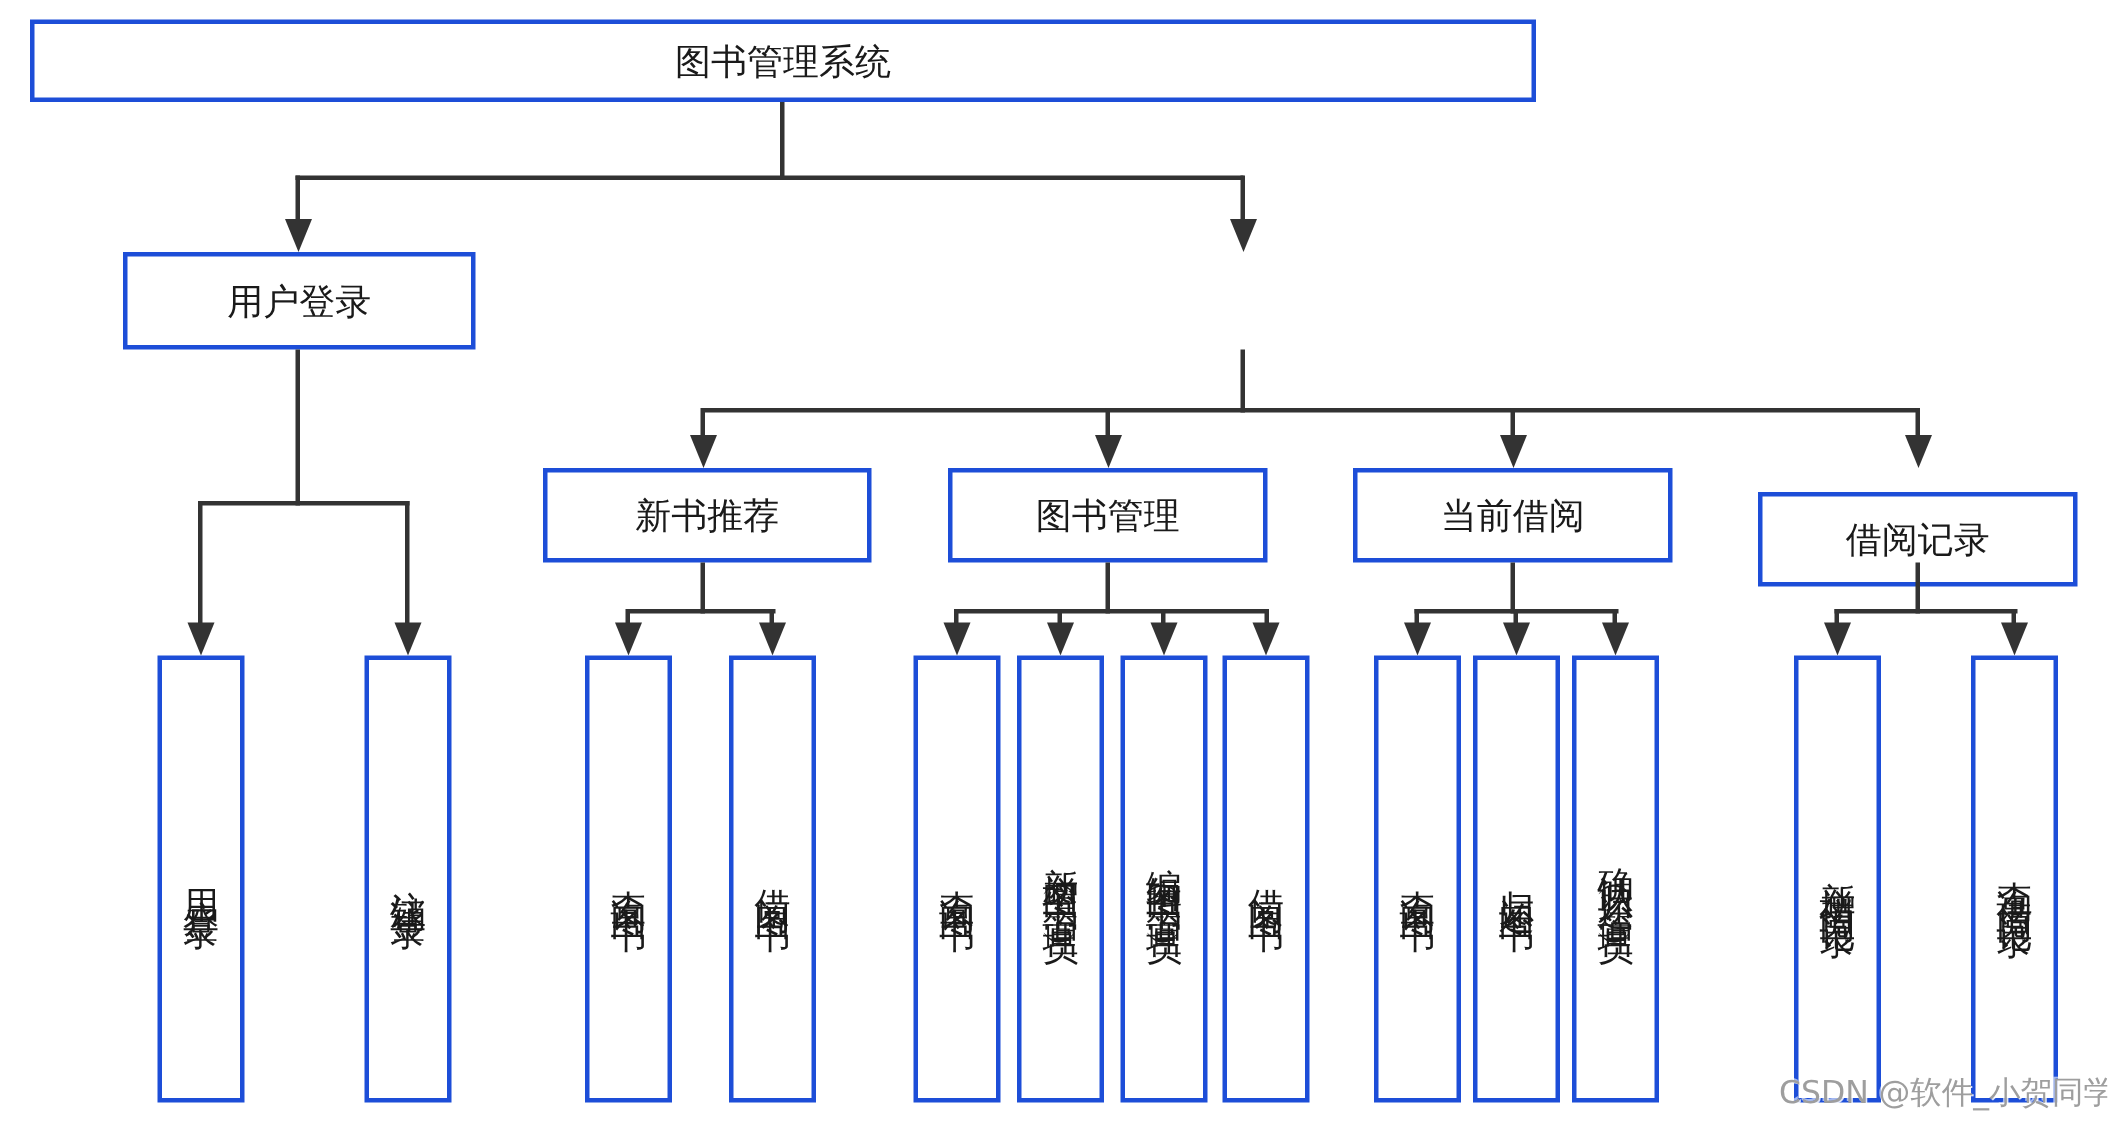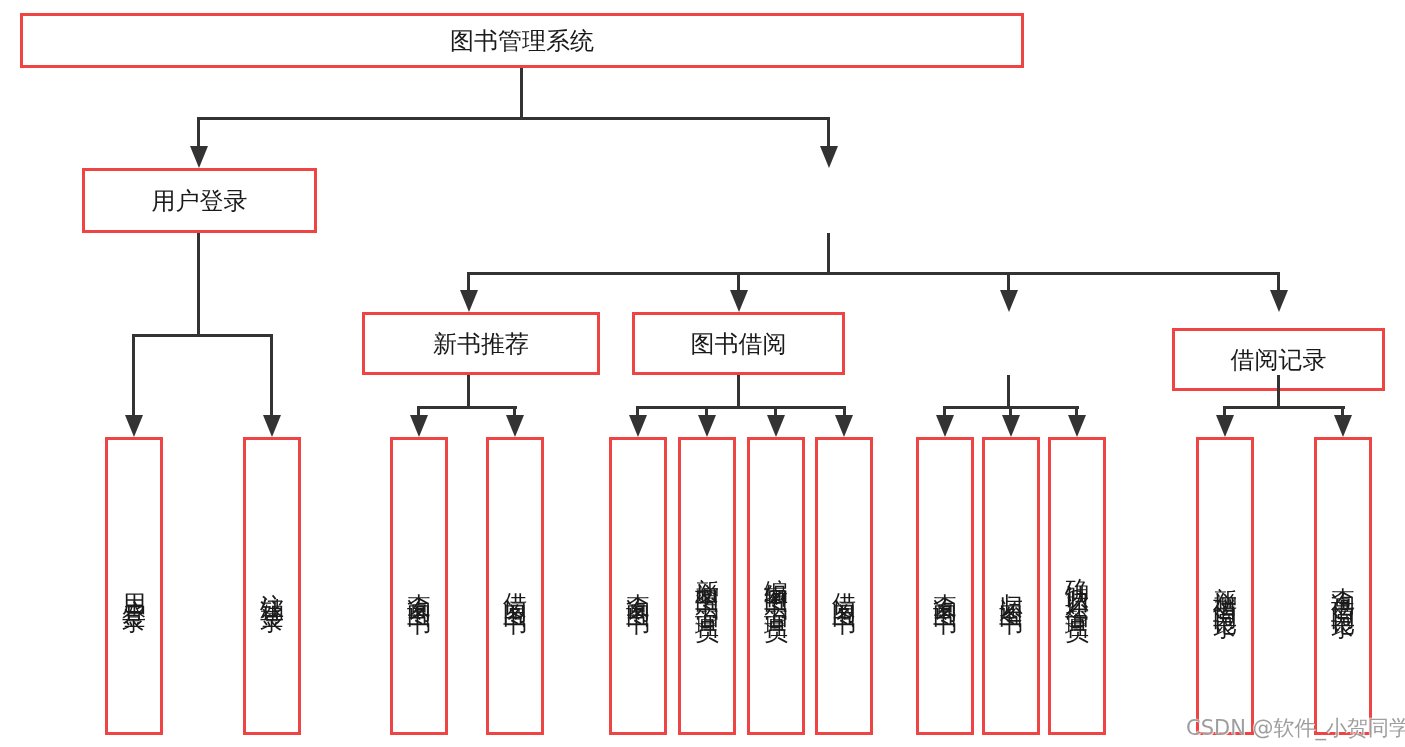--- a/index.html
+++ b/index.html
@@ -2,21 +2,21 @@
 <html><head>
 <meta charset="utf-8">
 <style>
   html,body{margin:0;padding:0;background:#ffffff;}
   .canvas{
     position:relative;width:1405px;height:747px;background:#ffffff;overflow:hidden;
     font-family:"DejaVu Sans","Liberation Sans",sans-serif;color:#1a1a1a;
   }
   .box{
     position:absolute;box-sizing:border-box;background:#ffffff;
-    border:3px solid #ef4444;display:flex;align-items:center;justify-content:center;
+    border:3px solid #1d4ed8;display:flex;align-items:center;justify-content:center;
   }
   .box .lbl{font-size:24px;color:#1a1a1a;white-space:nowrap;}
   .leaf .lbl{
     writing-mode:vertical-rl;text-orientation:mixed;
     letter-spacing:6px;line-height:1;font-size:24px;
   }
   .vline{position:absolute;width:3px;background:#333333;}
   .hline{position:absolute;height:3px;background:#333333;}
   .arrow{
     position:absolute;width:0;height:0;
@@ -35,25 +35,28 @@
 <div class="canvas">
 
   <div class="box" style="left:20px;top:13px;width:1004px;height:55px">
     <span class="lbl">图书管理系统</span>
   </div>
 
   <div class="box" style="left:82px;top:168px;width:235px;height:65px">
     <span class="lbl">用户登录</span>
   </div>
 
-  <div class="box" style="left:362px;top:312px;width:238px;height:63px">
+  <div class="box" style="left:362px;top:312px;width:219px;height:63px">
     <span class="lbl">新书推荐</span>
   </div>
   <div class="box" style="left:632px;top:312px;width:213px;height:63px">
-    <span class="lbl">图书借阅</span>
+    <span class="lbl">图书管理</span>
+  </div>
+  <div class="box" style="left:902px;top:312px;width:213px;height:63px">
+    <span class="lbl">当前借阅</span>
   </div>
   <div class="box" style="left:1172px;top:328px;width:213px;height:63px">
     <span class="lbl">借阅记录</span>
   </div>
 
   <div class="box leaf" style="left:105px;top:437px;width:58px;height:298px">
     <span class="lbl">用户登录</span>
   </div>
   <div class="box leaf" style="left:243px;top:437px;width:58px;height:298px">
     <span class="lbl">注销登录</span>

